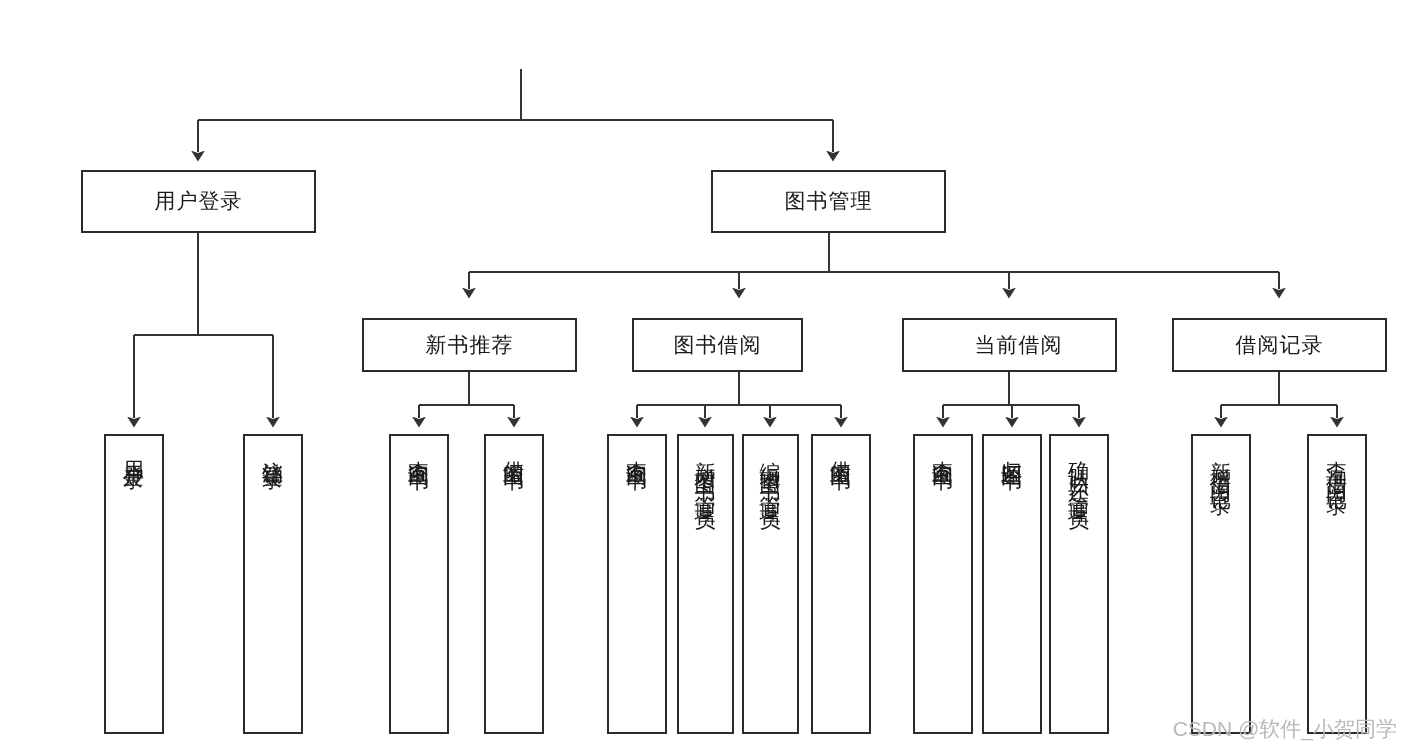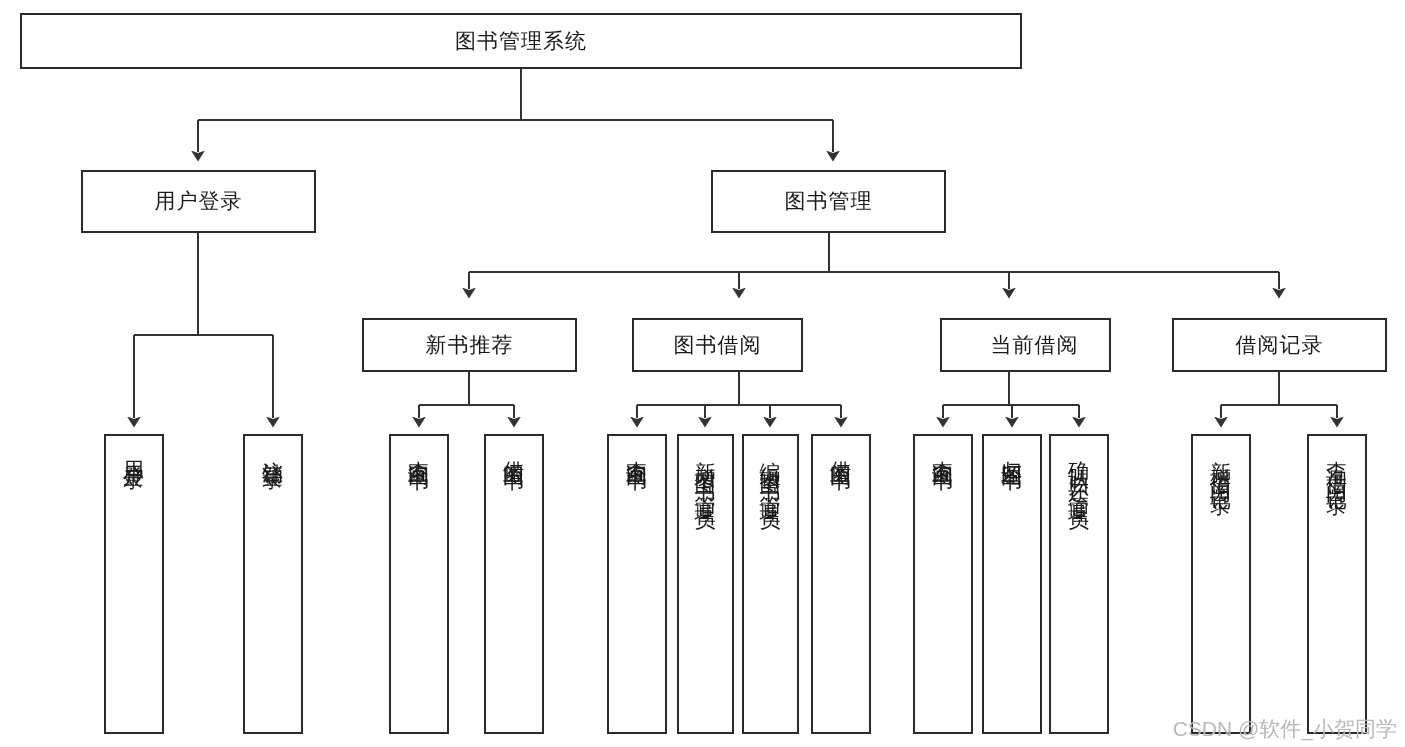--- a/index.html
+++ b/index.html
@@ -119,38 +119,35 @@
       <path d="M1012,405 L1012,418" marker-end="url(#arw)"></path>
       <path d="M1079,405 L1079,418" marker-end="url(#arw)"></path>
 
       <path d="M1279,372 L1279,405"></path>
       <path d="M1221,405 L1337,405"></path>
       <path d="M1221,405 L1221,418" marker-end="url(#arw)"></path>
       <path d="M1337,405 L1337,418" marker-end="url(#arw)"></path>
     </g>
   </svg>
 
-  <div class="node h" style="left:20px; top:13px; width:1002px; height:56px;">
-    <span class="label">图书管理系统</span>
-  </div>
 
   <div class="node h" style="left:81px; top:170px; width:235px; height:63px;">
     <span class="label">用户登录</span>
   </div>
   <div class="node h" style="left:362px; top:318px; width:215px; height:54px;">
     <span class="label">新书推荐</span>
   </div>
 
   <div class="node h" style="left:711px; top:170px; width:235px; height:63px;">
     <span class="label">图书管理</span>
   </div>
   <div class="node h" style="left:632px; top:318px; width:171px; height:54px;">
     <span class="label">图书借阅</span>
   </div>
-  <div class="node h" style="left:940px; top:318px; width:171px; height:54px;padding-left:18px;">
+  <div class="node h" style="left:902px; top:318px; width:215px; height:54px;padding-left:18px;">
     <span class="label">当前借阅</span>
   </div>
   <div class="node h" style="left:1172px; top:318px; width:215px; height:54px;">
     <span class="label">借阅记录</span>
   </div>
 
   <div class="node v" style="left:104px; top:434px; width:60px; height:300px;">
     <span class="label">用户登录</span>
   </div>
   <div class="node v" style="left:243px; top:434px; width:60px; height:300px;">

